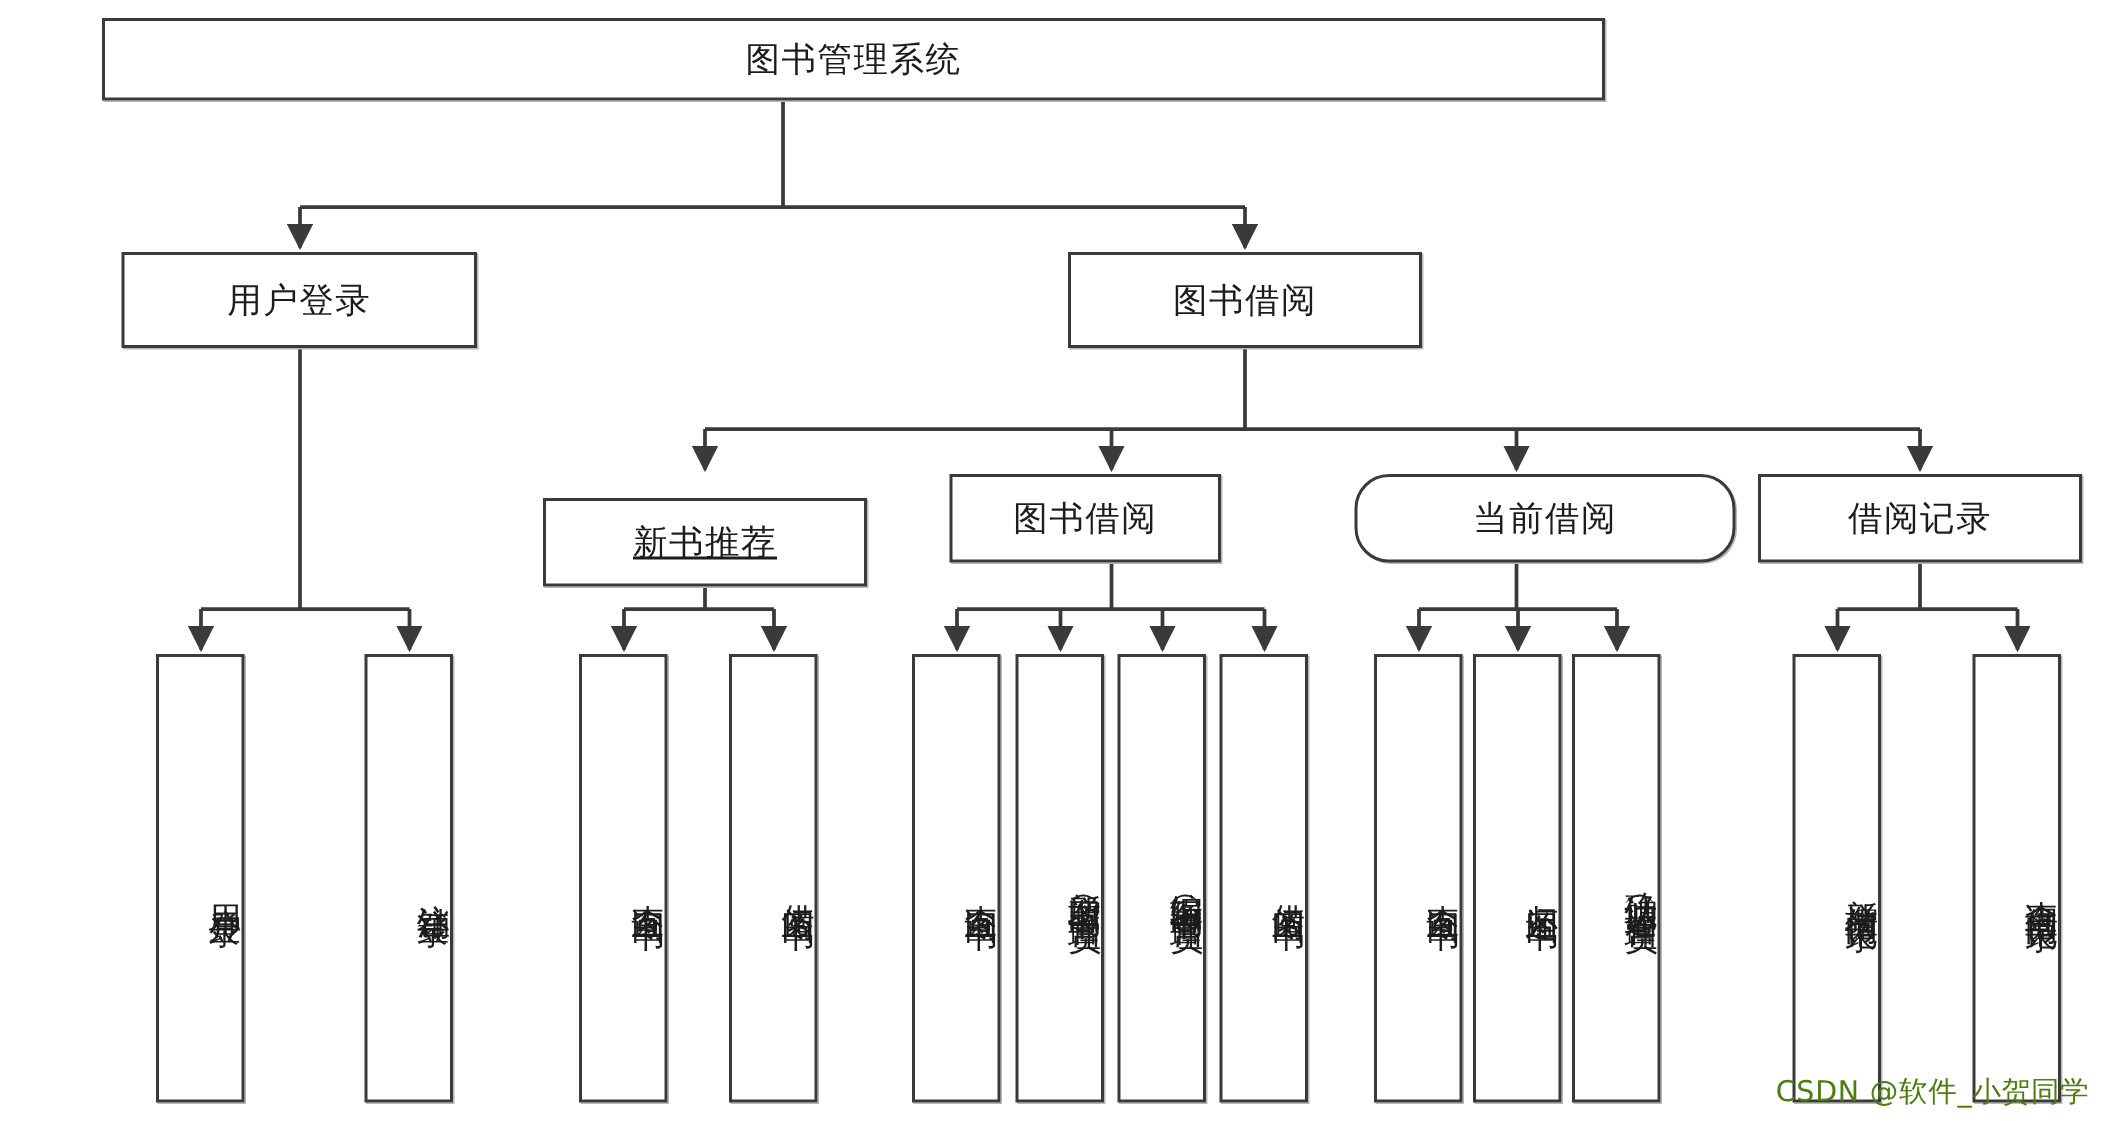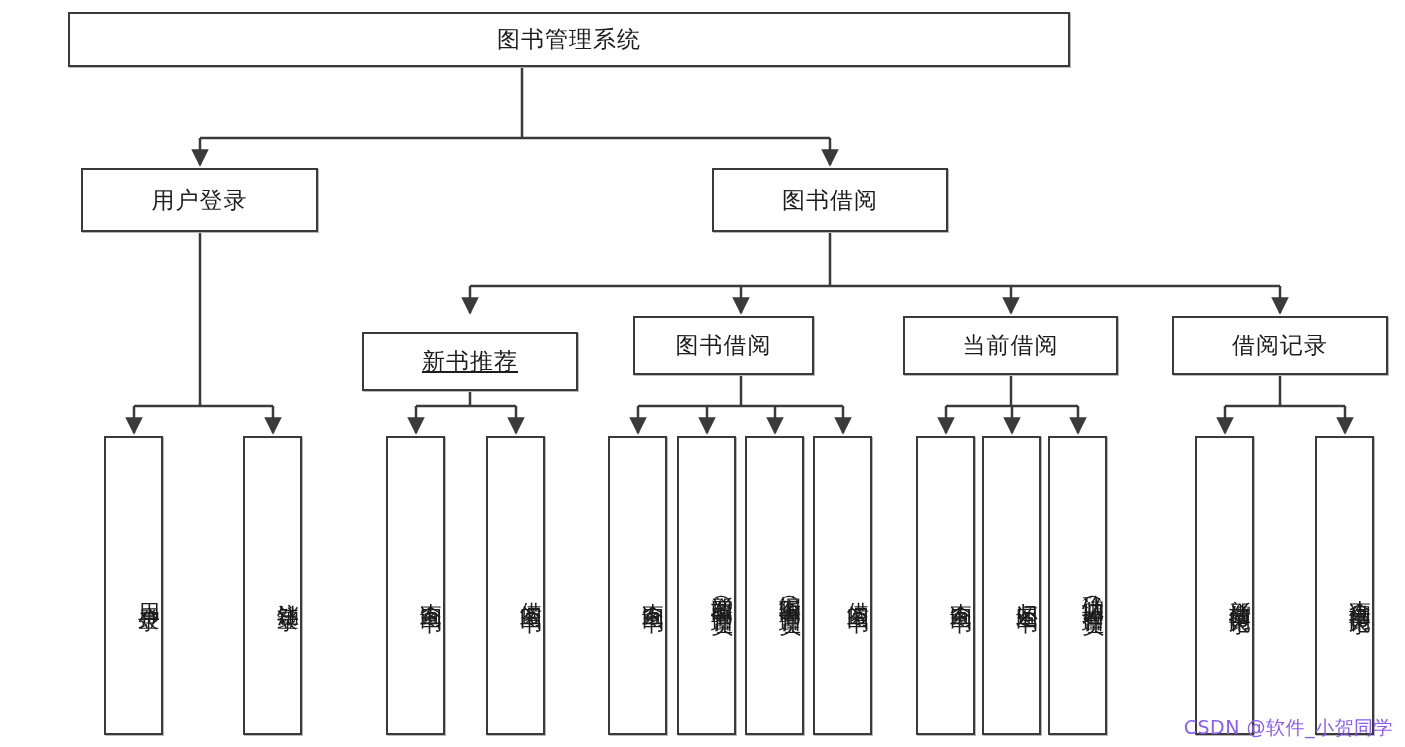--- a/index.html
+++ b/index.html
@@ -52,21 +52,21 @@
   .node.vert .vlabel {
     writing-mode: vertical-rl;
     text-orientation: upright;
     line-height: 1.05;
   }
   .watermark {
     position: absolute;
     right: 12px;
     bottom: 6px;
     font-size: 19px;
-    color: #8b5cf6;
+    color: #4d7c0f;
     letter-spacing: 0.5px;
     z-index: 3;
     white-space: nowrap;
   }
 </style>
 </head>
 <body>
 
 <div id="canvas">
 
@@ -122,21 +122,21 @@
       </div>
       <div class="node horiz" id="node-l1_book" style="left: 712px; top: 168px; width: 236px; height: 64px;">
         <span>图书借阅</span>
       </div>
       <div class="node horiz" id="node-l2_new" style="left: 362px; top: 332px; width: 216px; height: 59px; text-decoration: underline;">
         <span>新书推荐</span>
       </div>
       <div class="node horiz" id="node-l2_borrow" style="left: 633px; top: 316px; width: 181px; height: 59px;">
         <span>图书借阅</span>
       </div>
-      <div class="node horiz" id="node-l2_current" style="left: 903px; top: 316px; width: 215px; height: 59px;">
+      <div class="node horiz" id="node-l2_current" style="left: 903px; top: 316px; width: 254px; height: 59px; border-radius: 23px;">
         <span>当前借阅</span>
       </div>
       <div class="node horiz" id="node-l2_record" style="left: 1172px; top: 316px; width: 216px; height: 59px; text-align: center;">
         <span>借阅记录</span>
       </div>
       <div class="node vert" id="node-leaf_user_login" style="left: 104px; top: 436px; width: 59px; height: 299px;">
         <span class="vlabel">用户登录</span>
       </div>
       <div class="node vert" id="node-leaf_user_logout" style="left: 243px; top: 436px; width: 59px; height: 299px;">
         <span class="vlabel">注销登录</span>

